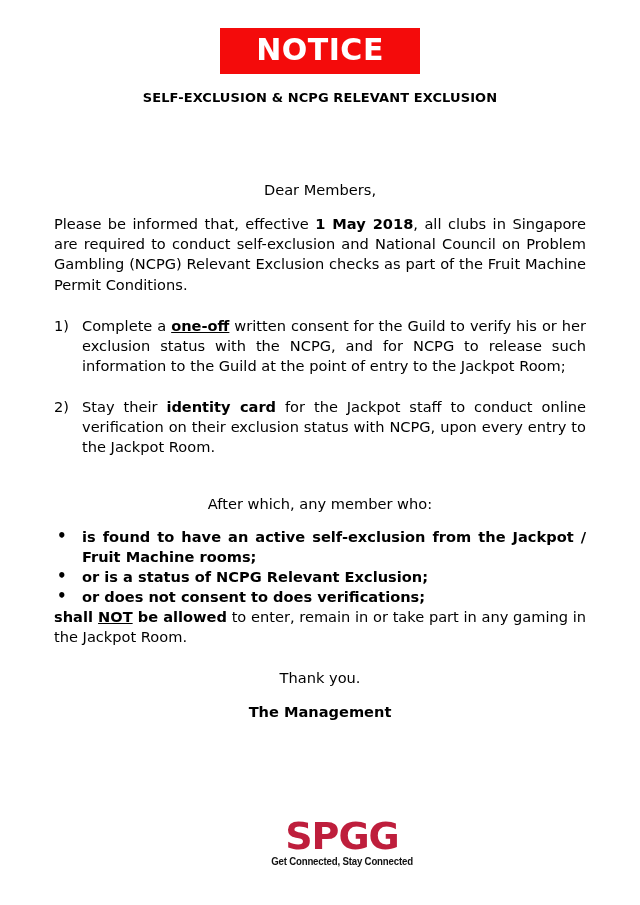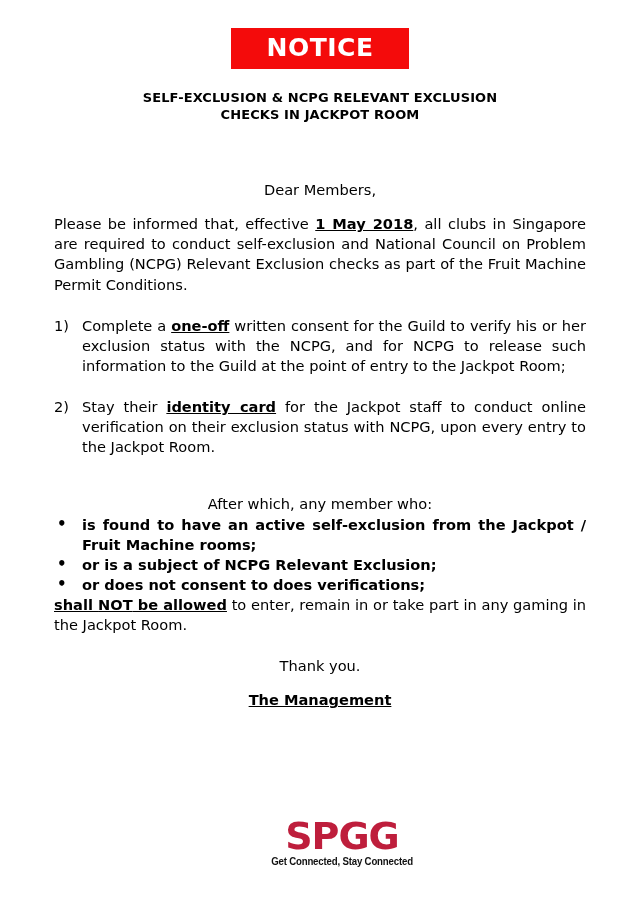--- a/index.html
+++ b/index.html
@@ -28,21 +28,21 @@
     top: 28px;
     left: 0;
     width: 640px;
     text-align: center;
   }
   .notice-banner {
     display: inline-block;
     background: #F40B0B;
     color: #ffffff;
     font-weight: bold;
-    font-size: 25px;
+    font-size: 30px;
     letter-spacing: 0.5px;
     line-height: 1;
     padding: 7px 36px 9px 36px;
   }
 
   
   .doc-title {
     position: absolute;
     top: 90px;
     left: 54px;
@@ -61,21 +61,21 @@
     left: 54px;
     width: 532px;
     font-size: 14.6px;
     line-height: 1.38;
   }
   .para {
     text-align: justify;
     margin: 0 0 14px 0;
   }
   .para.plain { text-align: center; }
-  .para.tight { margin-bottom: 0; }
+  .para.tight { margin-bottom: 12px; }
 
   .spacer-sm { height: 7px; }
   .spacer-lg { height: 23px; }
 
   
   .num-item {
     position: relative;
     padding-left: 28px;
     text-align: justify;
     margin-bottom: 14px;
@@ -97,21 +97,21 @@
     margin-bottom: 0;
   }
   .bullet-item .dot {
     position: absolute;
     left: 3px;
     top: -1px;
     font-size: 15px;
     line-height: 1.38;
   }
 
-  b, .b { font-weight: bold; text-decoration: underline; }
+  b, .b { font-weight: bold; }
   u, .u { text-decoration: underline; }
 
   
   .logo-wrap {
     position: absolute;
     top: 818px;
     left: 0;
     width: 640px;
     text-align: center;
     margin-left: 22px;
@@ -138,21 +138,20 @@
 <body>
 
 <div class="page">
 
   <div class="notice-banner-wrap">
     <div class="notice-banner">NOTICE</div>
   </div>
 
   <div class="doc-title">
     <div>SELF-EXCLUSION &amp; NCPG RELEVANT EXCLUSION</div>
-    <div>CHECKS IN JACKPOT ROOM</div>
   </div>
 
   <div class="body-block">
 
     <div class="para plain">Dear Members,</div>
 
     <div class="para"><span>Please be informed that, effective </span><b>1 May 2018</b><span>, all clubs in Singapore are required to conduct self-exclusion and National Council on Problem Gambling (NCPG) Relevant Exclusion checks as part of the Fruit Machine Permit Conditions.</span></div>
 
 
     <div class="spacer-sm"></div>
@@ -168,21 +167,21 @@
     </div>
 
     <div class="spacer-lg"></div>
 
     <div class="para plain tight">After which, any member who:</div>
 
     <div class="bullet-item">
       <span class="dot">•</span><span>is found to have an active self-exclusion from the Jackpot / Fruit Machine rooms;</span>
     </div>
     <div class="bullet-item">
-      <span class="dot">•</span><span>or is a subject of NCPG Relevant Exclusion;</span>
+      <span class="dot">•</span><span>or is a status of NCPG Relevant Exclusion;</span>
     </div>
     <div class="bullet-item">
       <span class="dot">•</span><span>or does not consent to does verifications;</span>
     </div>
 
     <div class="para"><b>shall </b><b class="u">NOT</b><b> be allowed</b><span> to enter, remain in or take part in any gaming in the Jackpot Room.</span></div>
 
     <div class="spacer-sm"></div>
 
 

